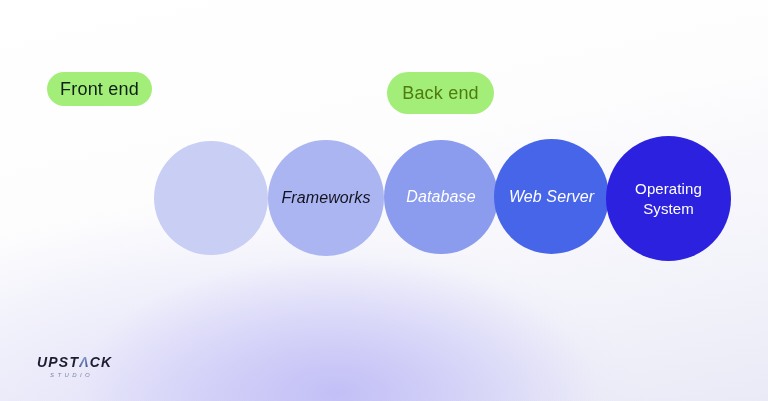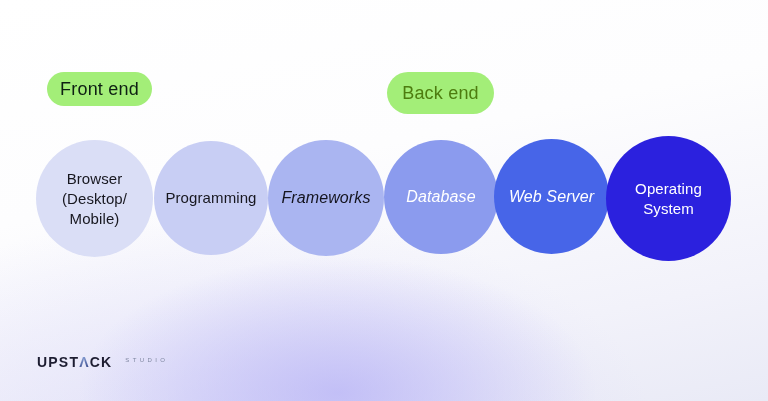--- a/index.html
+++ b/index.html
@@ -33,21 +33,21 @@
   }
   .circle.single{font-size:16px;font-style:italic;}
   .c1{left:36px;top:140px;width:117px;height:117px;}
   .c2{left:154px;top:141px;width:114px;height:114px;}
   .c3{left:268px;top:140px;width:116px;height:116px;}
   .c4{left:384px;top:140px;width:114px;height:114px;}
   .c5{left:494px;top:139px;width:115px;height:115px;}
   .c6{left:606px;top:136px;width:125px;height:125px;}
   .logo{
     position:absolute;left:37px;top:355px;
-    display:flex;flex-direction:row;
+    display:flex;flex-direction:column;font-style:italic;
   }
   .wordmark{
     font-weight:700;
     font-size:14px;
     letter-spacing:1.2px;
     color:#1d1d31;
     line-height:15px;
   }
   .wordmark .caret{
     background-clip:text;
@@ -66,28 +66,22 @@
 </style>
 </head>
 <body>
 
 <div class="canvas">
 
   <div class="pill pill-front" style="background: rgb(163, 238, 120); color: rgb(14, 32, 19);">Front end</div>
 
   <div class="pill pill-back" style="background: rgb(163, 238, 120); color: #4d7c0f;">Back end</div>
 
-  <div class="circle c1" style="background: rgb(218, 222, 246); color: rgb(23, 23, 31);">
-    <span>Browser</span>
-    <span>(Desktop/</span>
-    <span>Mobile)</span>
-  </div>
 
   <div class="circle c2" style="background: rgb(200, 206, 244); color: rgb(23, 23, 31);">
-    <span>Programming</span>
   </div>
 
   <div class="circle c3 single" style="background: rgb(170, 181, 241); color: rgb(20, 20, 31);">
     <span>Frameworks</span>
   </div>
 
   <div class="circle c4 single" style="background: rgb(139, 155, 238); color: rgb(255, 255, 255);">
     <span>Database</span>
   </div>
 

